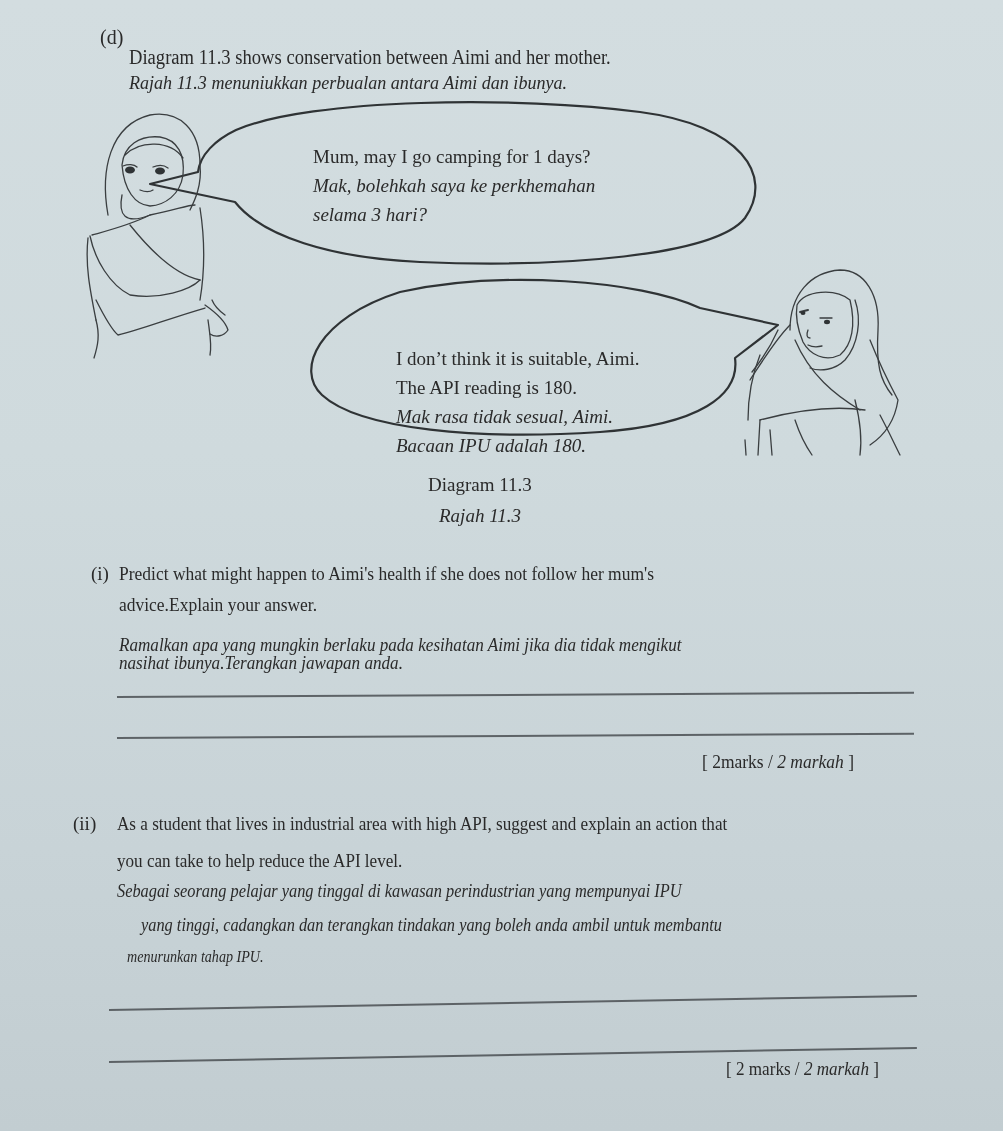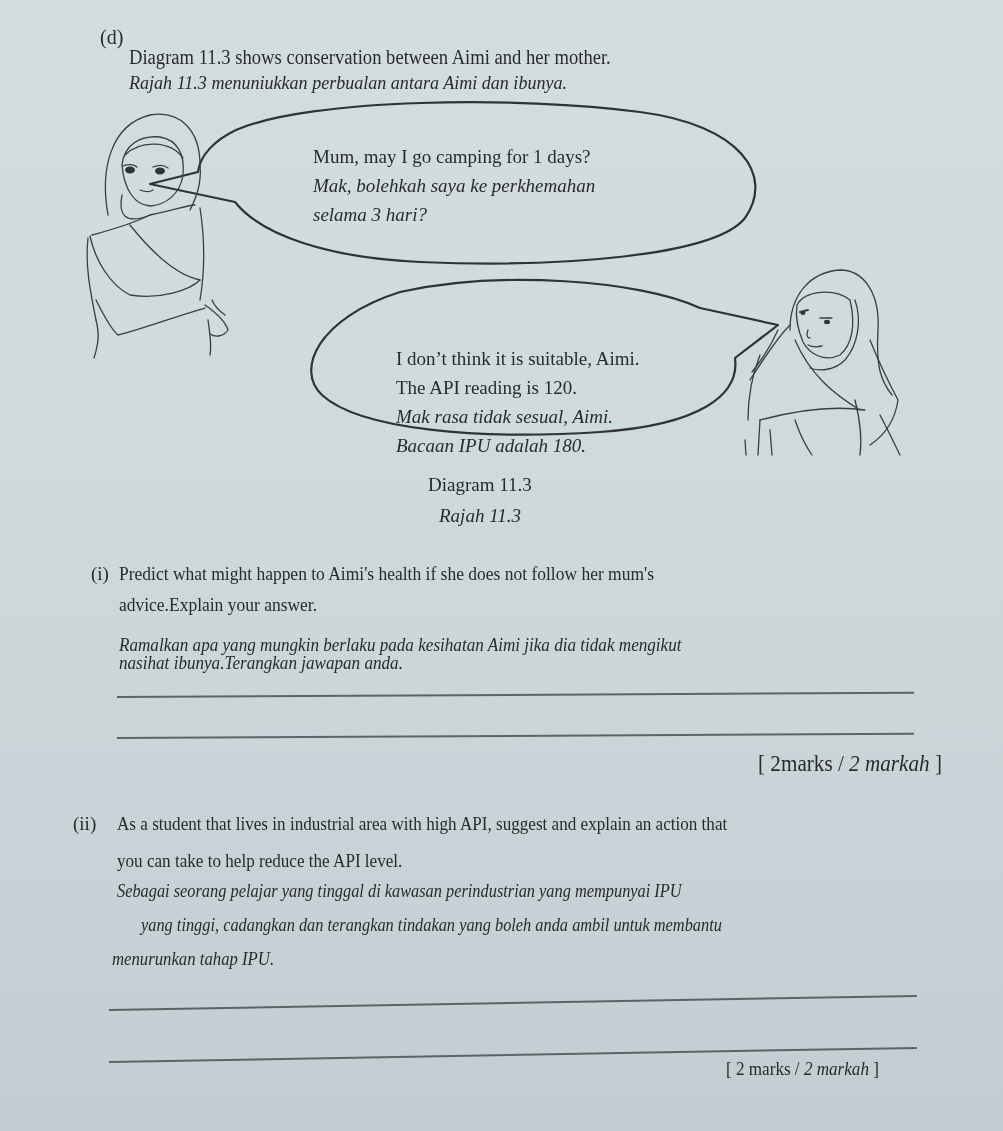--- a/index.html
+++ b/index.html
@@ -32,29 +32,29 @@
 
   #caption-en { left: 428px; top: 474px; font-size: 19px; }
   #caption-ms { left: 439px; top: 505px; font-size: 19px; }
 
   
   #pi-label { left: 91px; top: 563px; font-size: 19px; }
   #pi-line1 { left: 119px; top: 563px; font-size: 19px; }
   #pi-line2 { left: 119px; top: 594px; font-size: 19px; }
   #pi-line3 { left: 119px; top: 622px; font-size: 19px; margin-top: 12px; }
   #pi-line4 { left: 119px; top: 652px; font-size: 19px; }
-  #pi-marks { left: 758px; top: 751px; font-size: 23px; text-decoration: underline; }
+  #pi-marks { left: 702px; top: 751px; font-size: 19px; text-decoration: underline; }
 
   
   #pii-label { left: 73px; top: 813px; font-size: 19px; }
   #pii-line1 { left: 117px; top: 813px; font-size: 19px; }
   #pii-line2 { left: 117px; top: 850px; font-size: 19px; }
   #pii-line3 { left: 117px; top: 880px; font-size: 19px; }
   #pii-line4 { left: 117px; top: 914px; font-size: 19px; margin-left: 24px; }
-  #pii-line5 { left: 112px; top: 948px; font-size: 19px; text-align: center; }
+  #pii-line5 { left: 127px; top: 948px; font-size: 16px; text-align: center; }
   #pii-marks { left: 726px; top: 1058px; font-size: 19px; }
 
   .answer-line { position: absolute; height: 2px; background: #4a4f52; opacity: 0.85; transform-origin: left center; }
 </style>
 </head>
 <body>
 
 <div class="abs" id="q-label">(d)</div>
 <div class="abs" id="q-title-en">
   <span class="cond" style="transform: scaleX(0.93);">Diagram 11.3 shows conservation between Aimi and her mother.</span>
@@ -131,21 +131,21 @@
 </svg>
 
 <div class="abs bubble-text" id="bubble1-text">
   <div>Mum, may I go camping for 1 days?</div>
   <div class="it">Mak, bolehkah saya ke perkhemahan</div>
   <div class="it">selama 3 hari?</div>
 </div>
 
 <div class="abs bubble-text" id="bubble2-text">
   <div>I don’t think it is suitable, Aimi.</div>
-  <div>The API reading is 120.</div>
+  <div>The API reading is 180.</div>
   <div class="it">Mak rasa tidak sesual, Aimi.</div>
   <div class="it">Bacaan IPU adalah 180.</div>
 </div>
 
 <div class="abs" id="caption-en">Diagram 11.3</div>
 <div class="abs it" id="caption-ms">Rajah 11.3</div>
 
 <div class="abs" id="pi-label">(i)</div>
 <div class="abs" id="pi-line1">
   <span class="cond" style="transform: scaleX(0.92);">Predict what might happen to Aimi's health if she does not follow her mum's</span>

